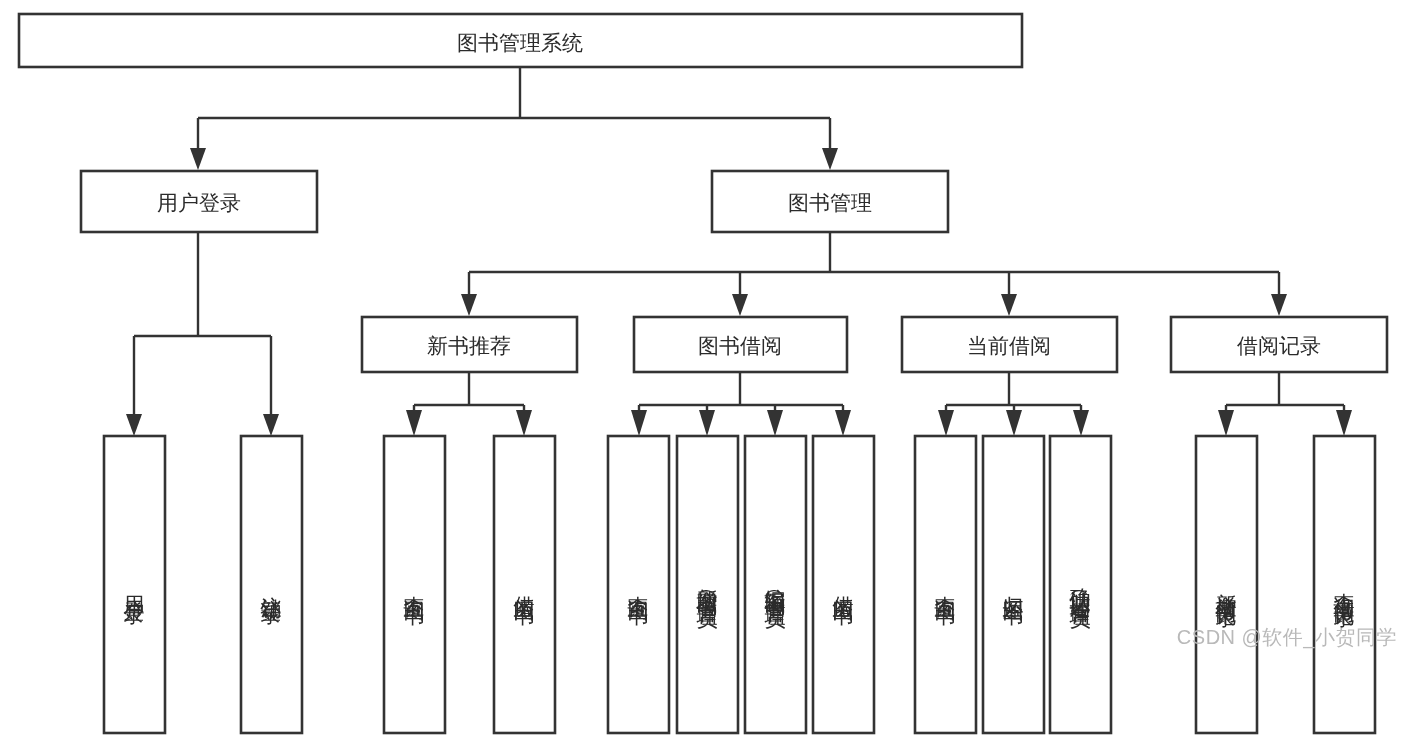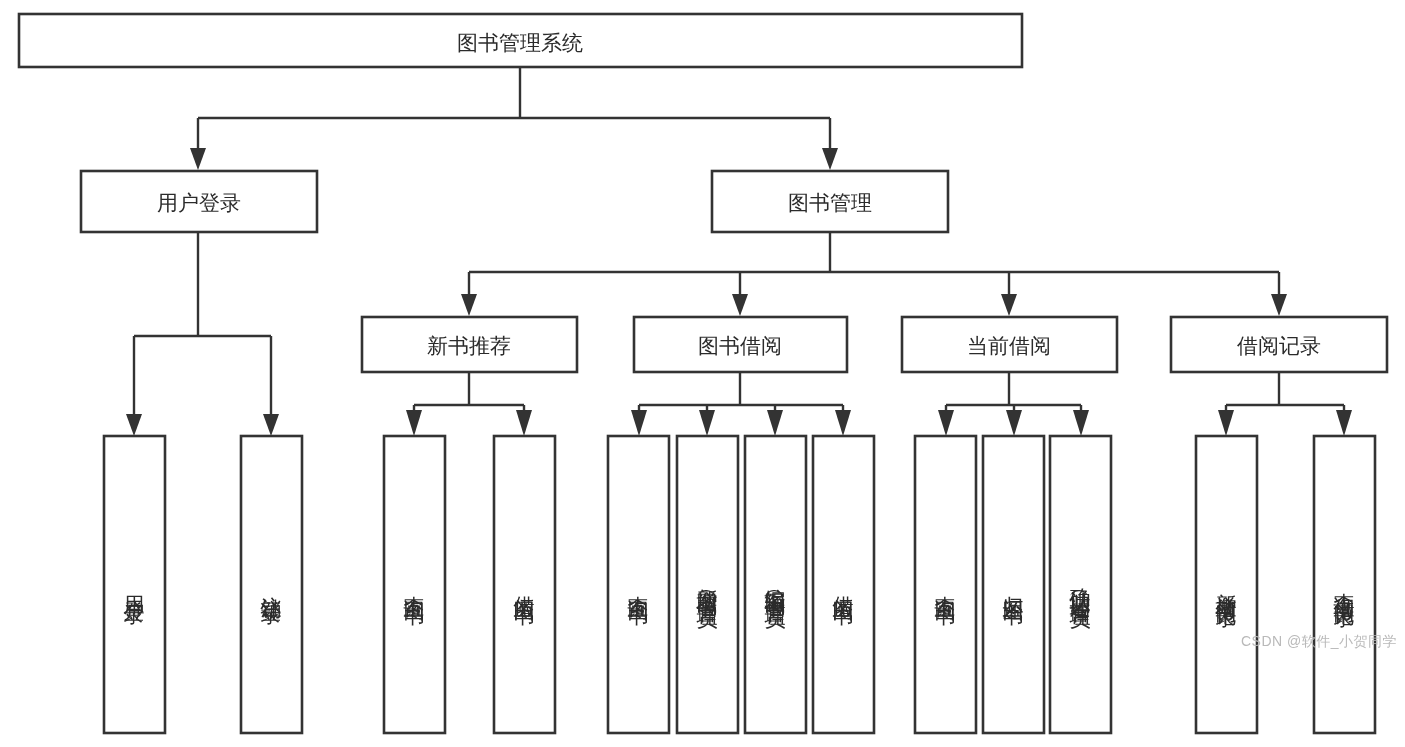--- a/index.html
+++ b/index.html
@@ -65,21 +65,21 @@
     user-select: none;
   }
   .vlabel-wrap {
     overflow: visible;
   }
   .watermark {
     position: absolute;
     right: 8px;
     bottom: 6px;
     font-family: "Liberation Sans", "DejaVu Sans", sans-serif;
-    font-size: 14px;
+    font-size: 20px;
     color: #b9b9b9;
     letter-spacing: 0.5px;
     white-space: nowrap;
     pointer-events: none;
   }
 </style>
 </head>
 <body>
 
 <div id="diagram-root">

